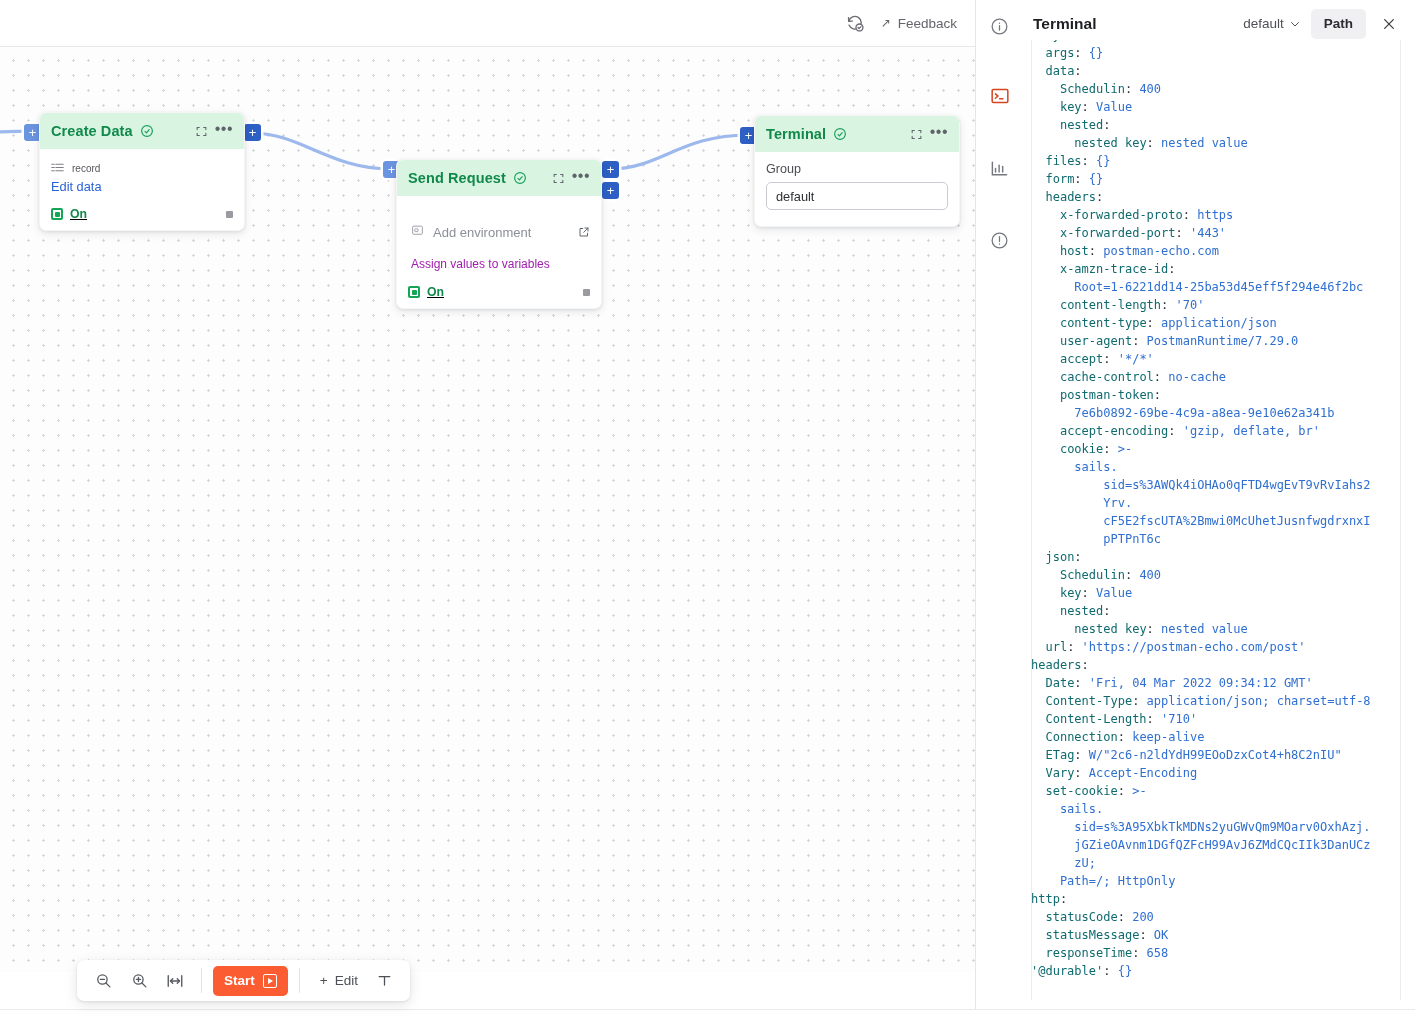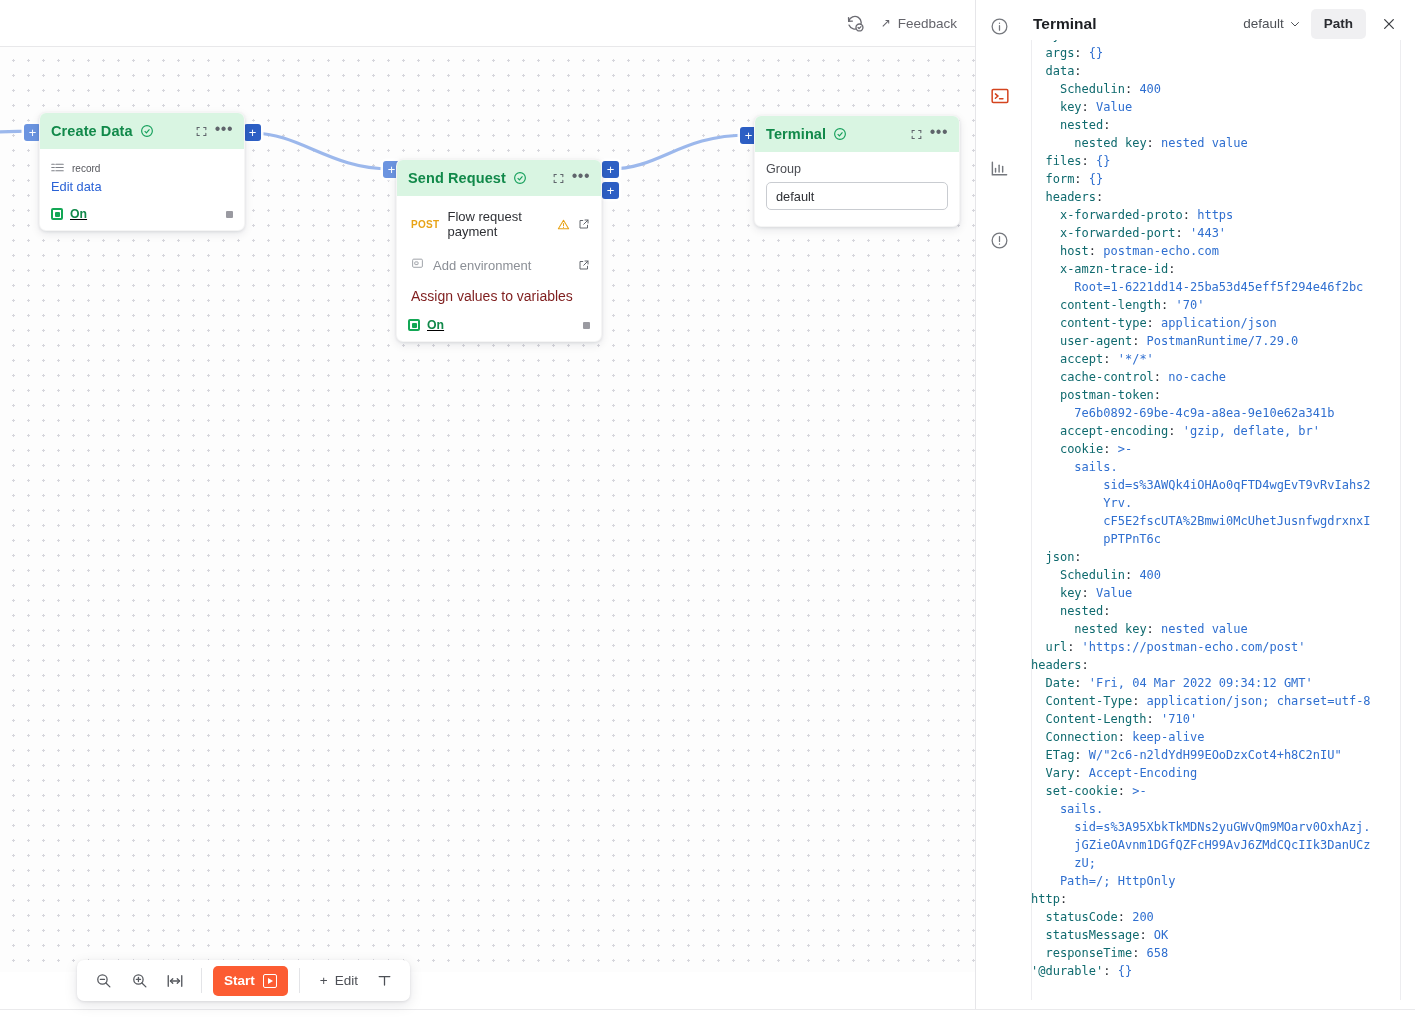--- a/index.html
+++ b/index.html
@@ -65,21 +65,21 @@
   }
   .check-icon { display:flex; align-items:center; color:#16a05c; }
   .head-spacer { flex: 1; }
   .head-btn { color:#60656c; display:flex; align-items:center; cursor:pointer; }
   .dots { font-size: 16px; letter-spacing: .5px; color:#5f646b; line-height: 0; padding-bottom:4px; }
   .node-body { padding: 10px 11px 9px 11px; }
 
   .row-record { display: flex; align-items: center; gap: 8px; margin-bottom: 2px; }
   .row-record .label { font-size: 10px; color: #55565c; }
   .edit-link { font-size: 12.8px; color: #2a62d6; cursor: pointer; }
-  .link-blue { font-size: 14px; color: #7f1d1d; cursor: pointer; }
+  .link-blue { font-size: 12px; color: #a21caf; cursor: pointer; }
 
   .on-row { display:flex; align-items:center; gap:7px; margin-top: 13px; text-decoration: underline; }
   .on-square {
     width: 12px; height: 12px; border: 2px solid #13a755; border-radius: 2px;
     display:flex; align-items:center; justify-content:center; background:#fff;
   }
   .on-square i { width:5px; height:5px; background:#13a755; display:block; border-radius:1px; }
   .on-text { font-size: 12.3px; font-weight: 700; color: #11894a; }
   .on-spacer { flex:1; }
   .grip { width: 7px; height: 7px; background:#9a9aa1; border-radius:1px; }
@@ -298,38 +298,20 @@
             <svg width="13" height="13" viewBox="0 0 24 24" fill="none" stroke="currentColor" stroke-width="2" stroke-linecap="round">
               <path d="M4 8.5V4.5h4"></path>
                 <path d="M20 8.5V4.5h-4"></path>
                 <path d="M4 15.5v4h4"></path>
                 <path d="M20 15.5v4h-4"></path>
             </svg>
           </span>
           <span class="head-btn dots">•••</span>
         </div>
         <div class="node-body">
-          <div class="req-row">
-            <span class="verb">POST</span>
-            <span class="req-name">Flow request payment</span>
-            <span class="warn-icon">
-              <svg width="13" height="13" viewBox="0 0 24 24" fill="none" stroke="currentColor" stroke-width="1.9" stroke-linejoin="round">
-                <path d="M12 4 L21.5 20 H2.5 Z"></path>
-                  <path d="M12 10.2v4.2" stroke-linecap="round"></path>
-                  <path d="M12 17.2v.4" stroke-linecap="round"></path>
-              </svg>
-            </span>
-            <span class="ext-icon">
-              <svg width="12" height="12" viewBox="0 0 24 24" fill="none" stroke="currentColor" stroke-width="2" stroke-linecap="round">
-                <path d="M14 4h6v6"></path>
-                  <path d="M20 4l-8.5 8.5"></path>
-                  <path d="M19 14.5V20H4V5h5.5"></path>
-              </svg>
-            </span>
-          </div>
           <div class="env-row">
             <span>
               <svg width="13" height="13" viewBox="0 0 24 24" fill="none" stroke="#9ca0a7" stroke-width="1.8">
                 <rect x="3" y="4" width="18" height="15" rx="2"></rect>
                   <rect x="7" y="9" width="6" height="5" rx="1"></rect>
               </svg>
             </span>
             <span class="env-text">Add environment</span>
             <span class="ext-icon">
               <svg width="12" height="12" viewBox="0 0 24 24" fill="none" stroke="currentColor" stroke-width="2" stroke-linecap="round">

